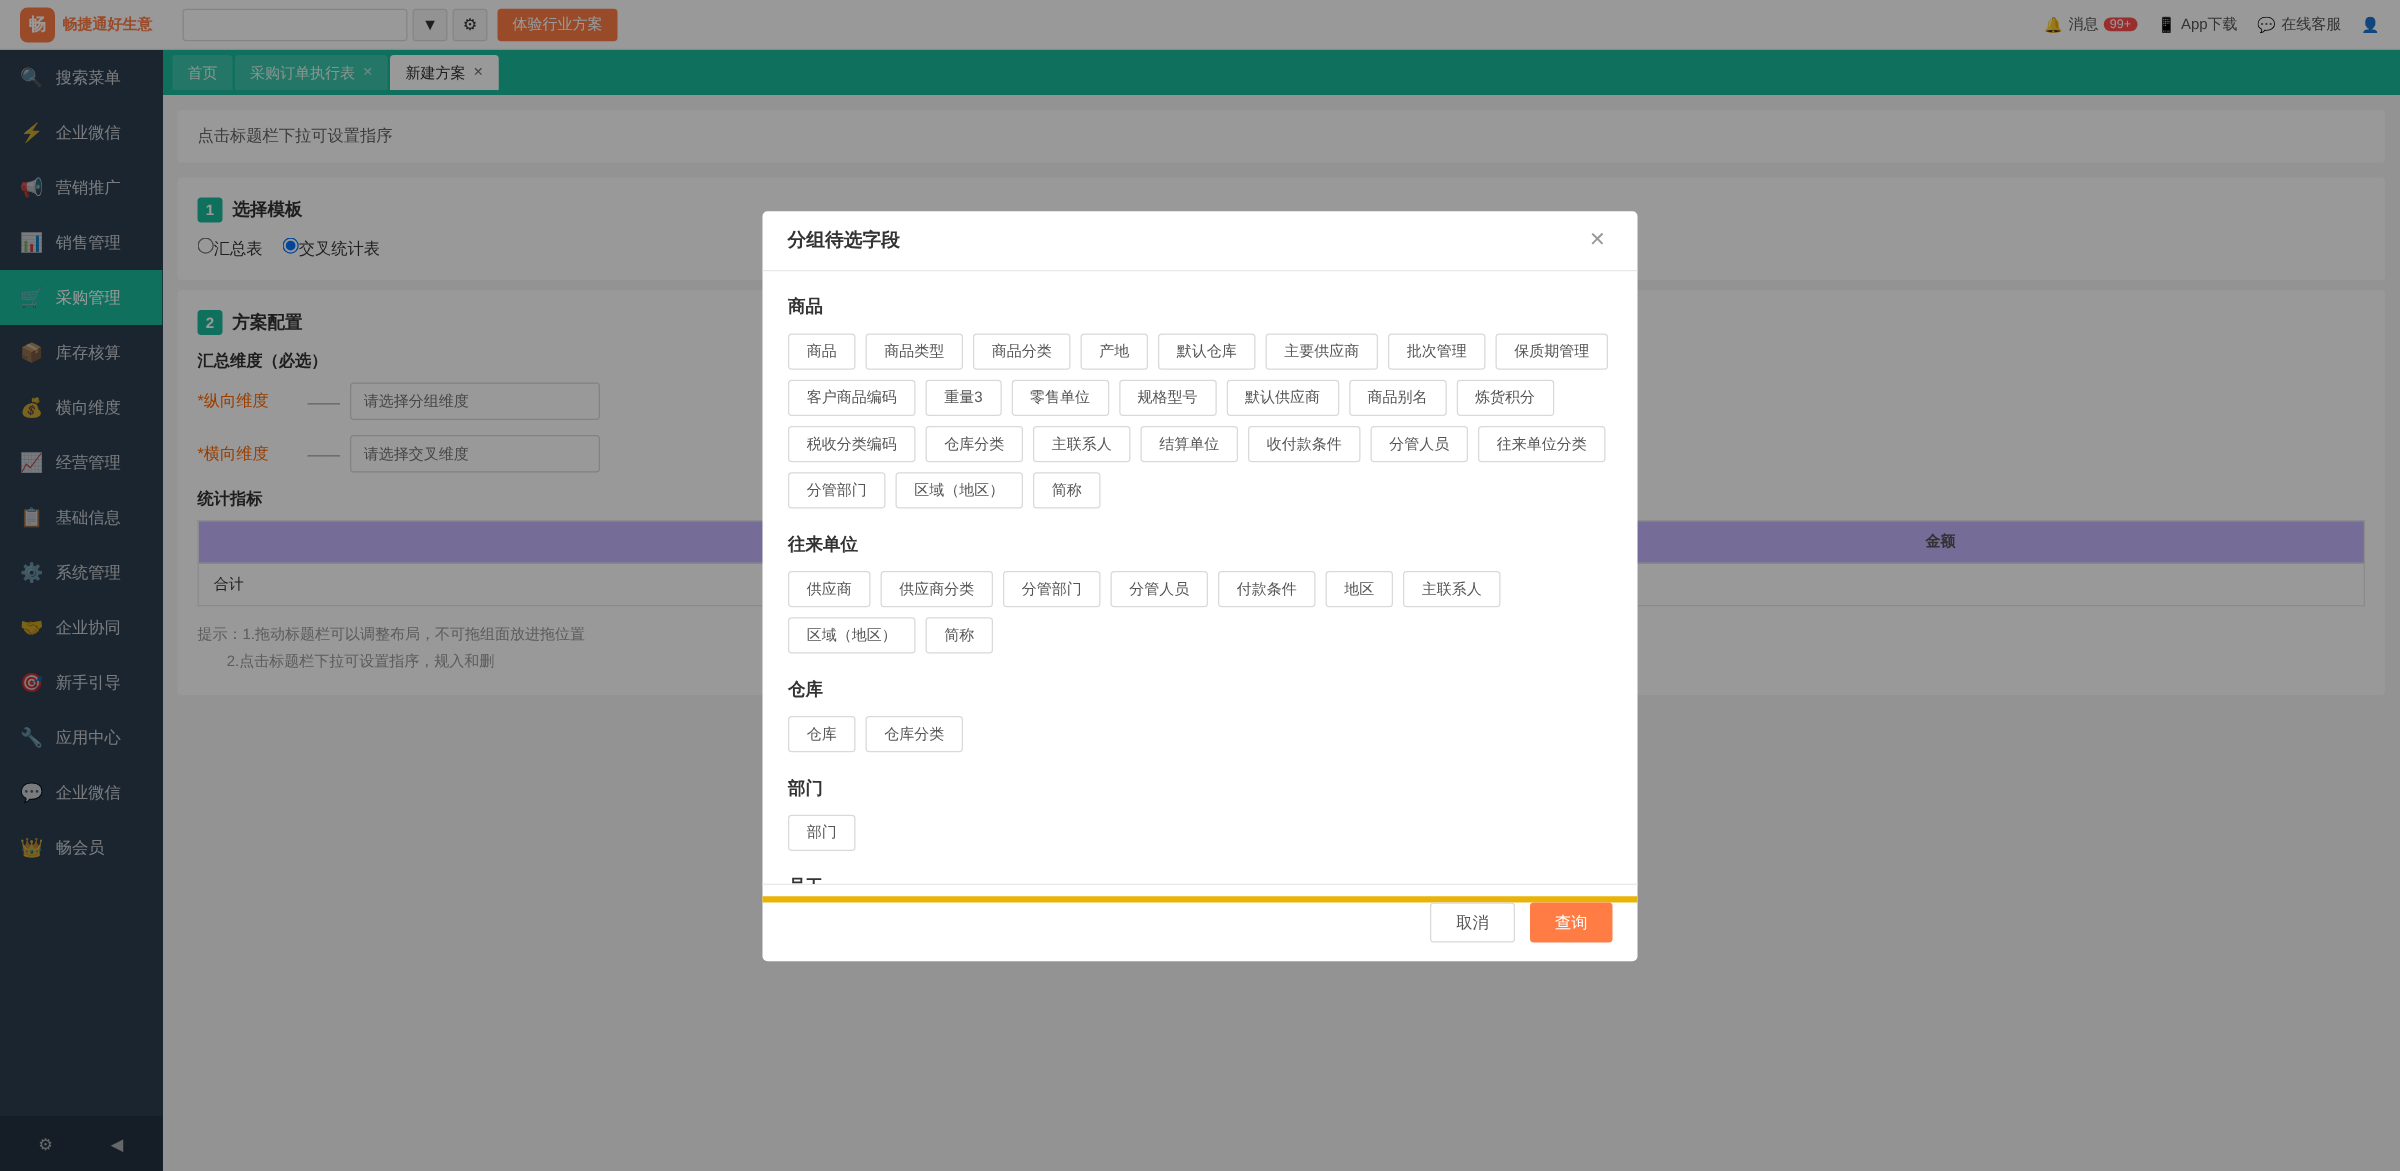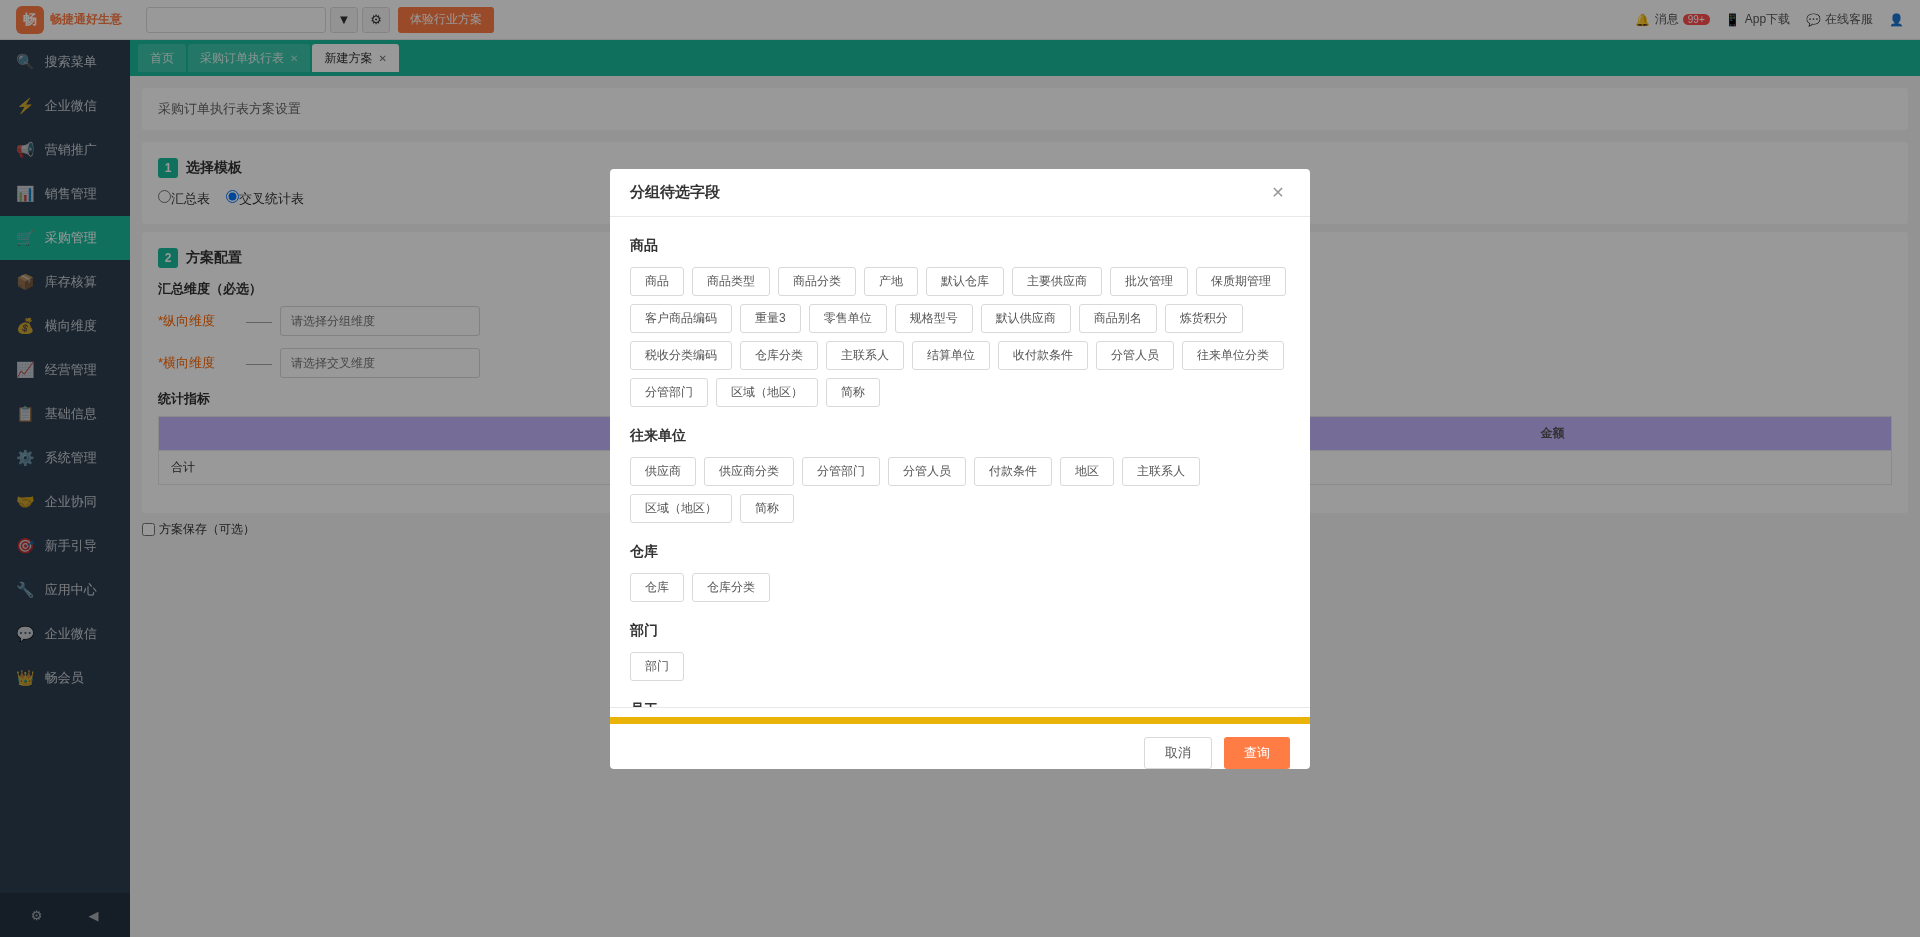--- a/index.html
+++ b/index.html
@@ -212,24 +212,24 @@
     }
     .modal-body {
       flex: 1;
       overflow-y: auto;
       padding: 16px 20px;
     }
     .modal-footer {
       height: 52px;
       padding: 0 20px;
       display: flex;
-      align-items: flex-end;
+      align-items: flex-start;
       justify-content: flex-end;
       gap: 12px;
-      border-top: 7px solid #eab308;
+      border-top: 5px solid #eab308;
       flex-shrink: 0;
     }
 
     
     .field-section-title {
       font-size: 14px;
       font-weight: bold;
       color: #333;
       margin-bottom: 12px;
       margin-top: 4px;
@@ -486,21 +486,21 @@
     <span class="tab-close">✕</span>
   </div>
   <div class="tab-item active">
     <span>新建方案</span>
     <span class="tab-close">✕</span>
   </div>
 </div>
 
 <div class="main-content">
   <div class="page-header">
-    <span>采购订单执行表方案设置</span>
+    <span>点击标题栏下拉可设置指序</span>
   </div>
 
   <div class="step-section">
     <div class="step-title">
       <div class="step-num">1</div>
       <span class="step-label">选择模板</span>
     </div>
     <div class="radio-group">
       <label class="radio-item">
         <input type="radio" name="template" style="">
@@ -541,28 +541,26 @@
           </tr>
         </thead>
         <tbody>
           <tr>
             <td>合计</td>
             <td>合计</td>
           </tr>
         </tbody>
       </table>
     </div>
-  </div>
-
-  <div style="margin-top:8px;display:flex;align-items:center;gap:8px;">
-    <label class="checkbox-item">
-      <input type="checkbox" style="">
-      <span>方案保存（可选）</span>
-    </label>
-  </div>
+    <div class="note-text">
+      提示：1.拖动标题栏可以调整布局，不可拖组面放进拖位置<br>
+      &nbsp;&nbsp;&nbsp;&nbsp;&nbsp;&nbsp;&nbsp;2.点击标题栏下拉可设置指序，规入和删
+    </div>
+  </div>
+
 </div>
 
 <div class="modal-overlay">
   <div class="modal">
 
     <div class="modal-header">
       <span class="modal-title">分组待选字段</span>
       <div class="modal-close">✕</div>
     </div>
 

